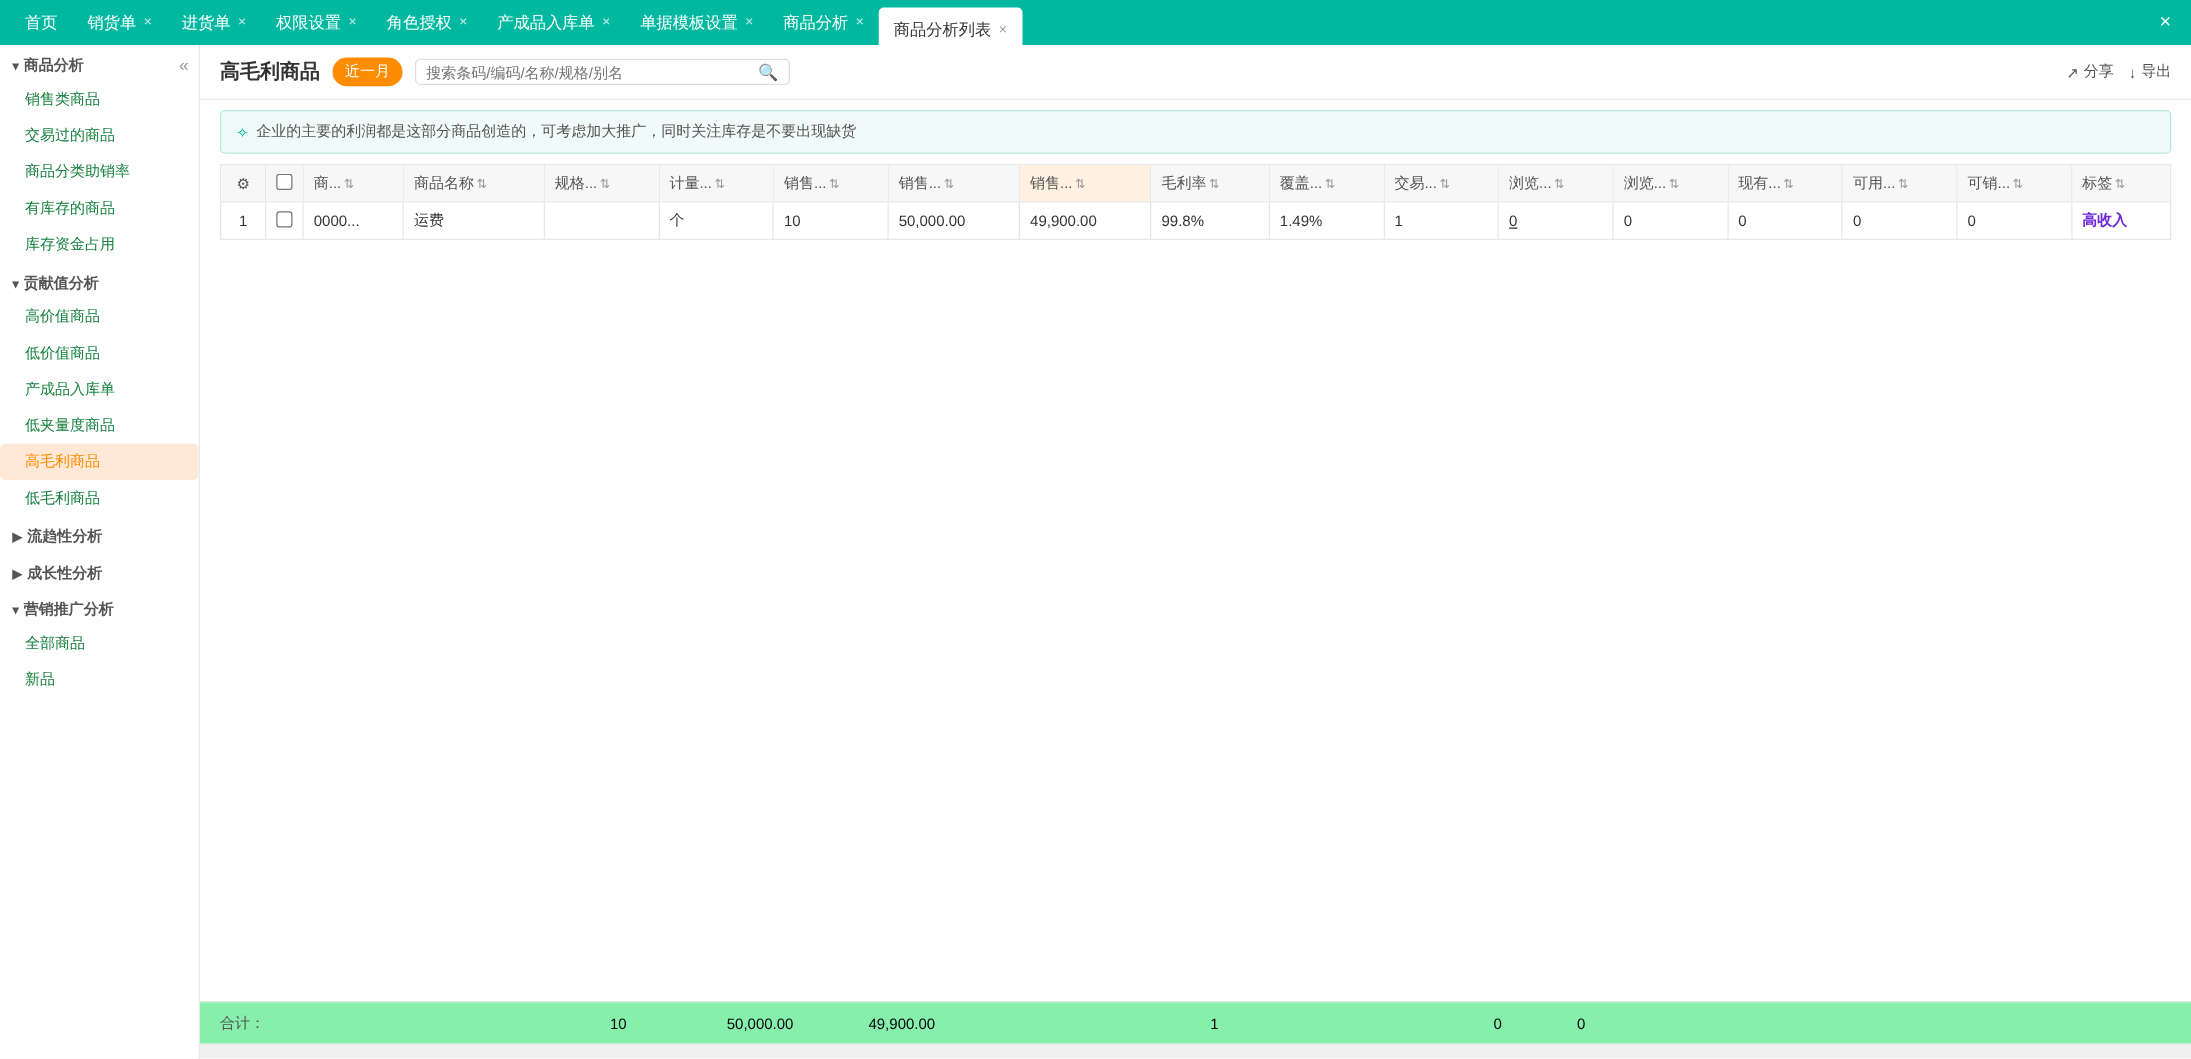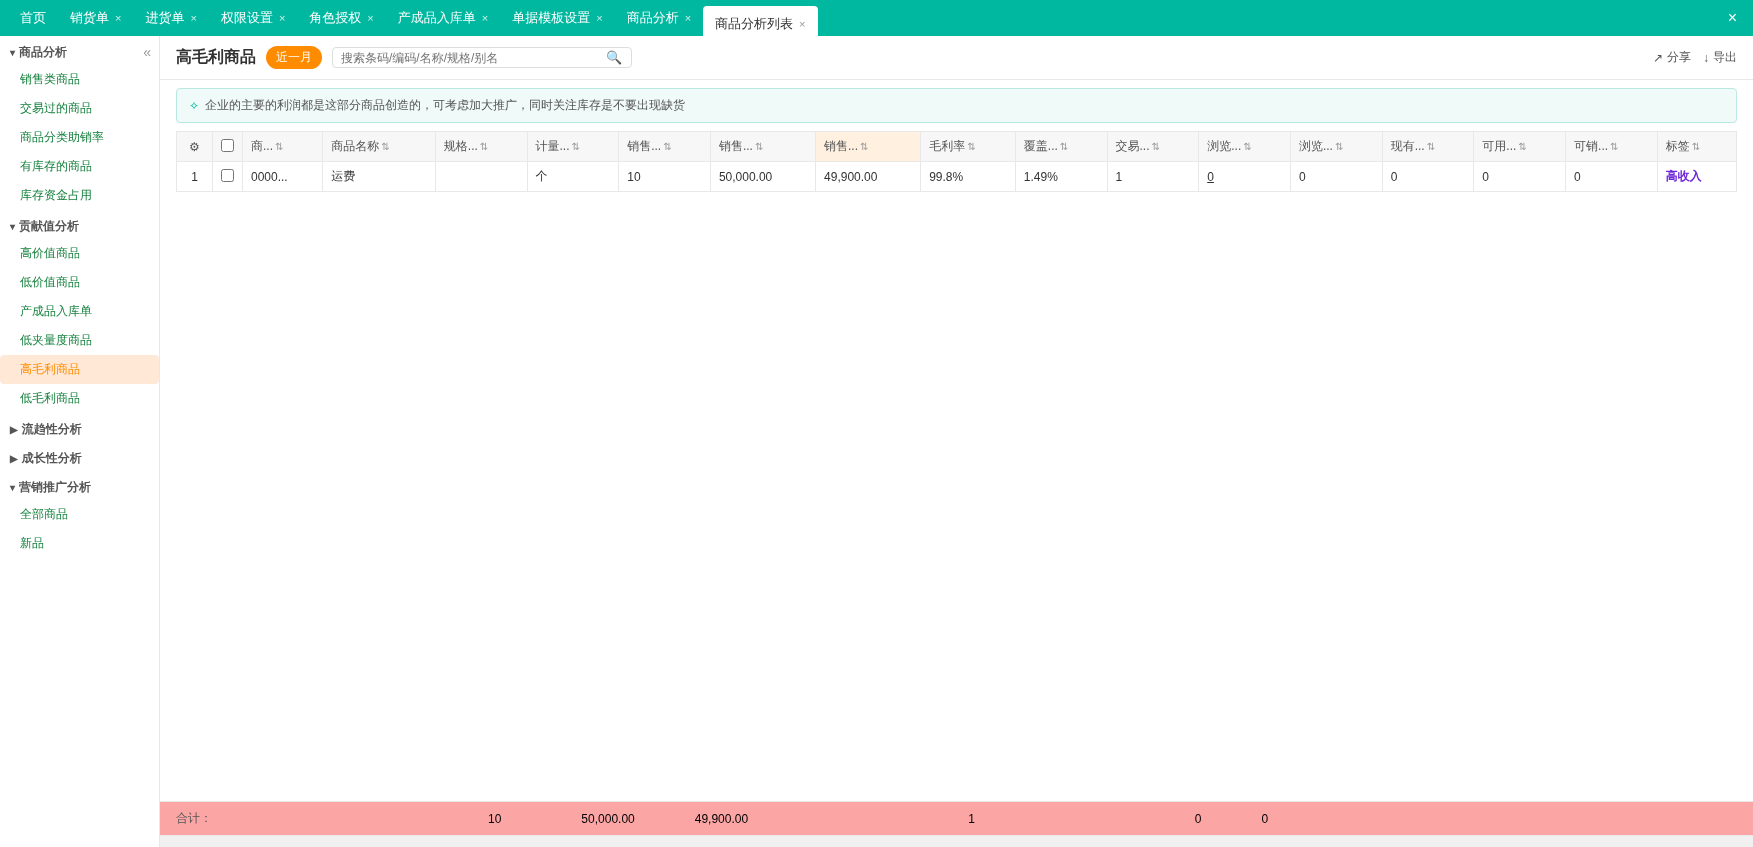--- a/index.html
+++ b/index.html
@@ -211,21 +211,21 @@
       color: #6d28d9;
       font-weight: bold;
       font-size: 12px;
     }
     .underline-cell { text-decoration: underline; cursor: pointer; color: #333; }
 
     
     .footer-total {
       border-top: 1px solid #e8e8e8;
       padding: 8px 16px;
-      background: #fca5a5;
+      background: #86efac;
       display: flex;
       align-items: center;
       flex-shrink: 0;
       font-size: 12px;
     }
     .footer-total .total-label { color: #555; margin-right: 16px; }
 
     
     .scrollbar-area {
       height: 12px;

